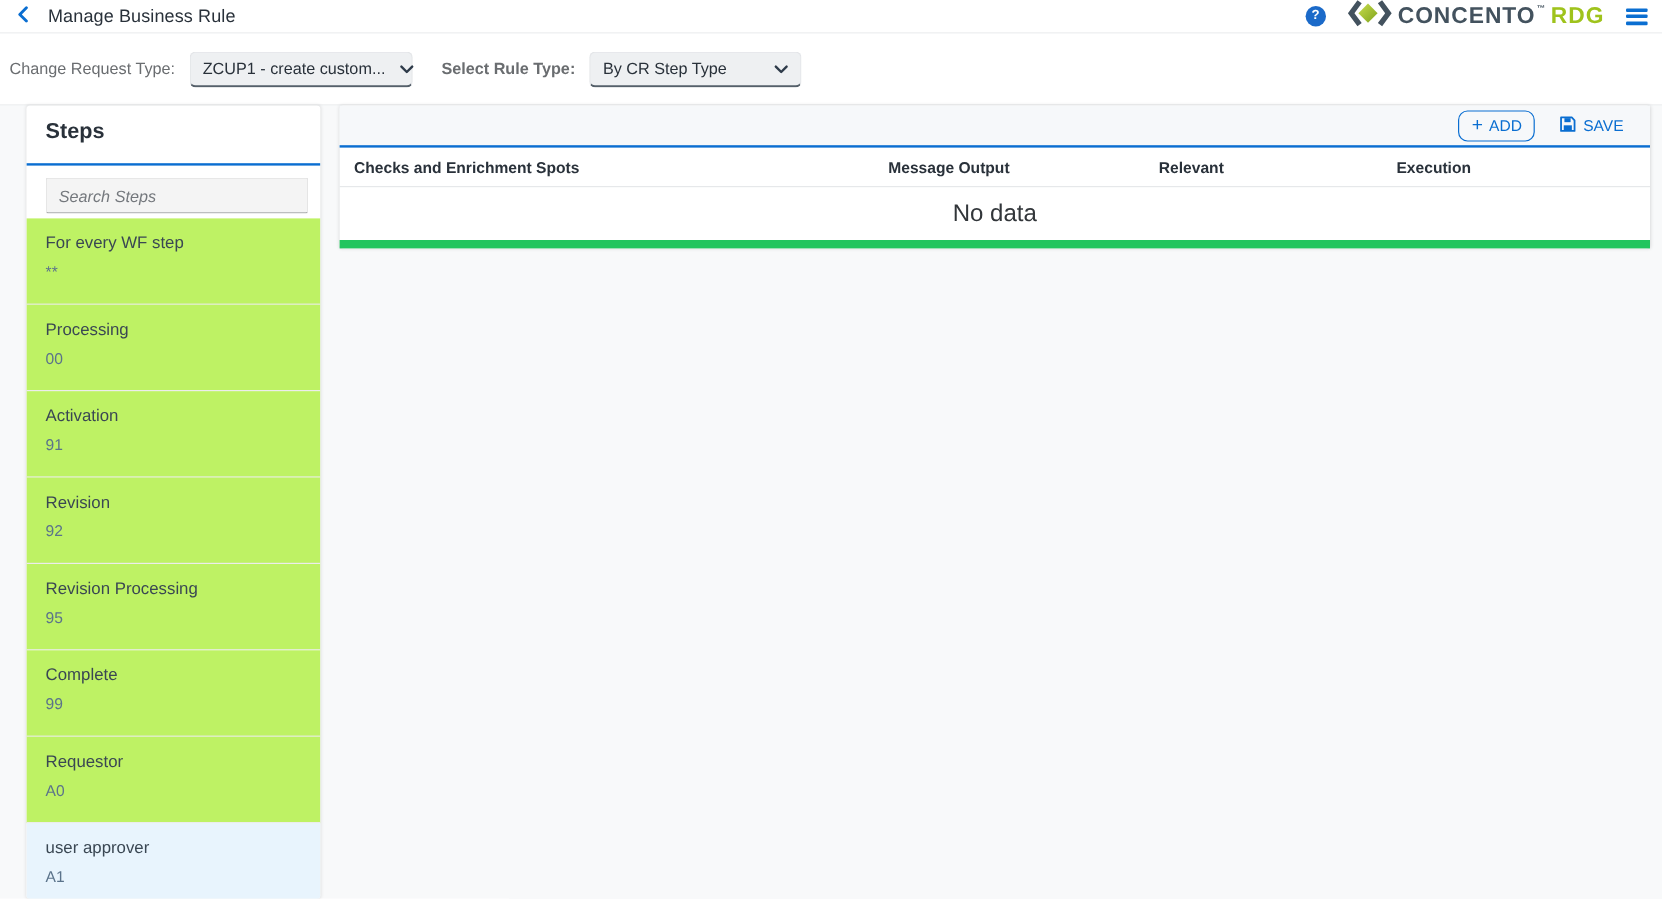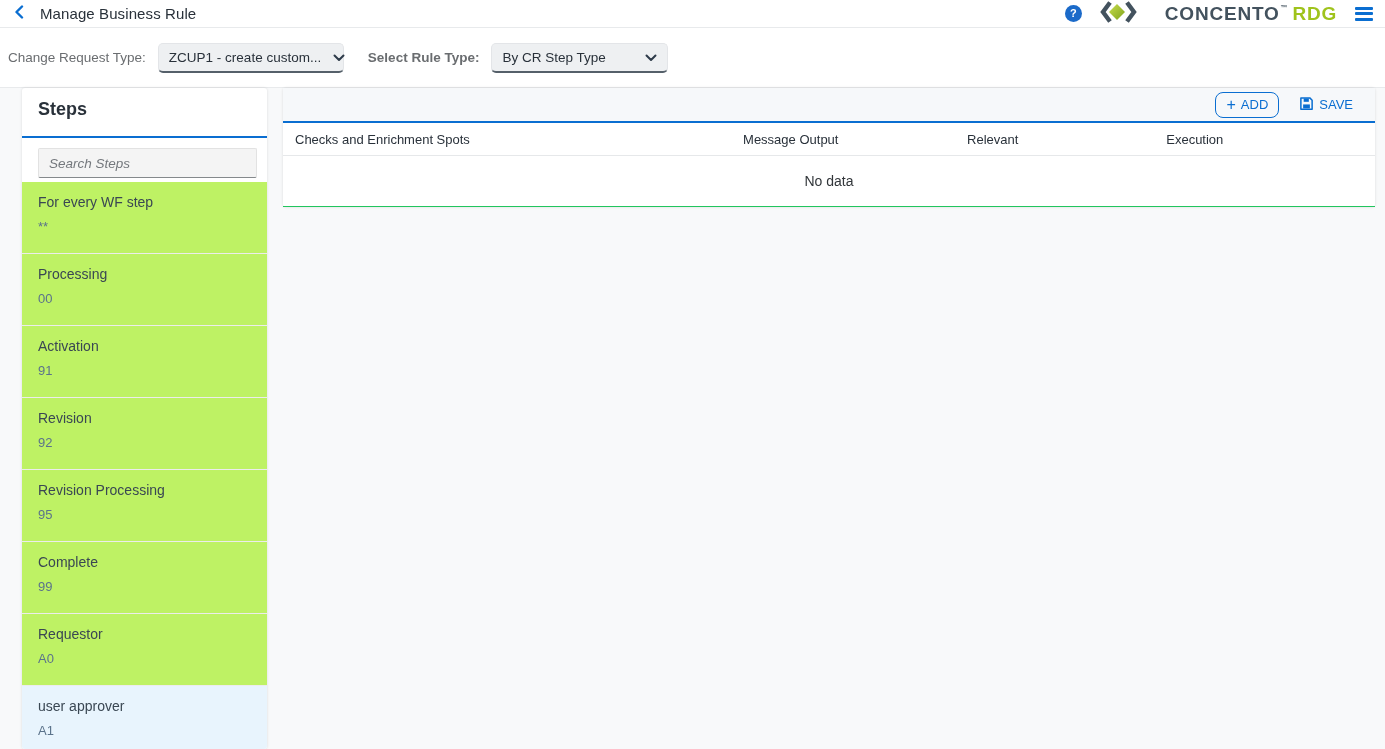--- a/index.html
+++ b/index.html
@@ -28,21 +28,21 @@
     margin-left: 12px; letter-spacing: 0.1px;
   }
   .shell-spacer { flex: 1; }
   .help-btn {
     width: 17px; height: 17px; border-radius: 50%;
     background: #1b6ac9; color: #ffffff;
     font-size: 11px; font-weight: bold; line-height: 17px;
     text-align: center; border: none; cursor: pointer;
     margin-right: 18px;
   }
-  .logo { display: flex; align-items: center; margin-right: 16px; user-select: none; gap: 23px; }
+  .logo { display: flex; align-items: center; margin-right: 16px; user-select: none; }
   .logo-mark { margin-right: 4px; }
   .logo-text {
     font-size: 19px; font-weight: 800; letter-spacing: 0.8px;
     color: #43525e; display: flex; align-items: flex-start;
   }
   .logo-tm { font-size: 7px; font-weight: bold; margin: 1px 4px 0 1px; color: #43525e; }
   .logo-suffix { color: #9fc31c; }
   .menu-btn { background: none; border: none; cursor: pointer; padding: 2px; }
   .menu-btn .bar {
     width: 18px; height: 3px; background: #0a6ed1; border-radius: 1px;
@@ -152,28 +152,28 @@
   .add-plus { font-size: 16px; font-weight: normal; margin-right: 5px; line-height: 1; }
   .save-btn { height: 26px; padding: 0 6px; margin-right: 6px; }
   .save-btn svg { margin-right: 5px; }
 
   .table-header-row {
     display: grid;
     grid-template-columns: 37% 19% 18% 19% 7%;
     height: 33px; align-items: center;
     border-bottom: 1px solid #e6e8ea;
   }
-  .th { font-size: 13px; font-weight: normal; color: #29313a; }
+  .th { font-size: 13px; font-weight: bold; color: #29313a; }
   .th.first { padding-left: 12px; text-align: left; }
   .th.center { text-align: center; }
   .no-data-row {
     height: 51px;
     display: flex; align-items: center; justify-content: center;
-    font-size: 14px; color: #32363a;
-    border-bottom: 1px solid #22c55e;
+    font-size: 20px; color: #32363a;
+    border-bottom: 7px solid #22c55e;
   }
 </style>
 </head>
 <body>
 
 <div class="shell-header">
   <button class="back-btn">
     <span>
       <svg width="10" height="14" viewBox="0 0 10 14">
         <polyline points="8,1.5 2.5,7 8,12.5" stroke="#0a6ed1" stroke-width="2.4" fill="none" stroke-linecap="round" stroke-linejoin="round"></polyline>

